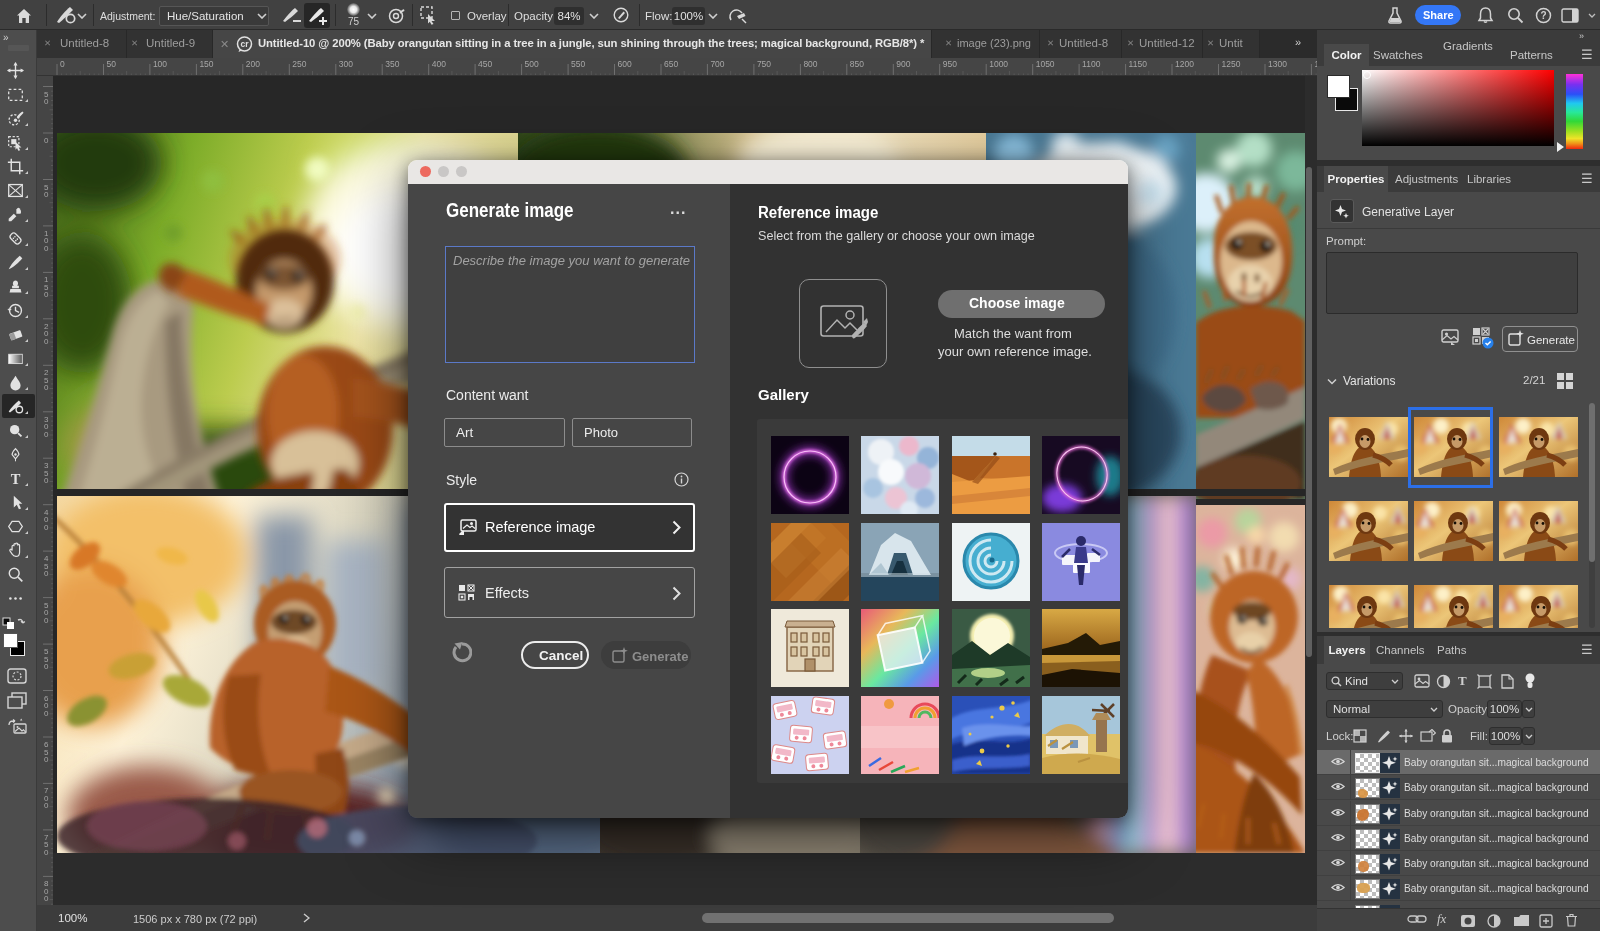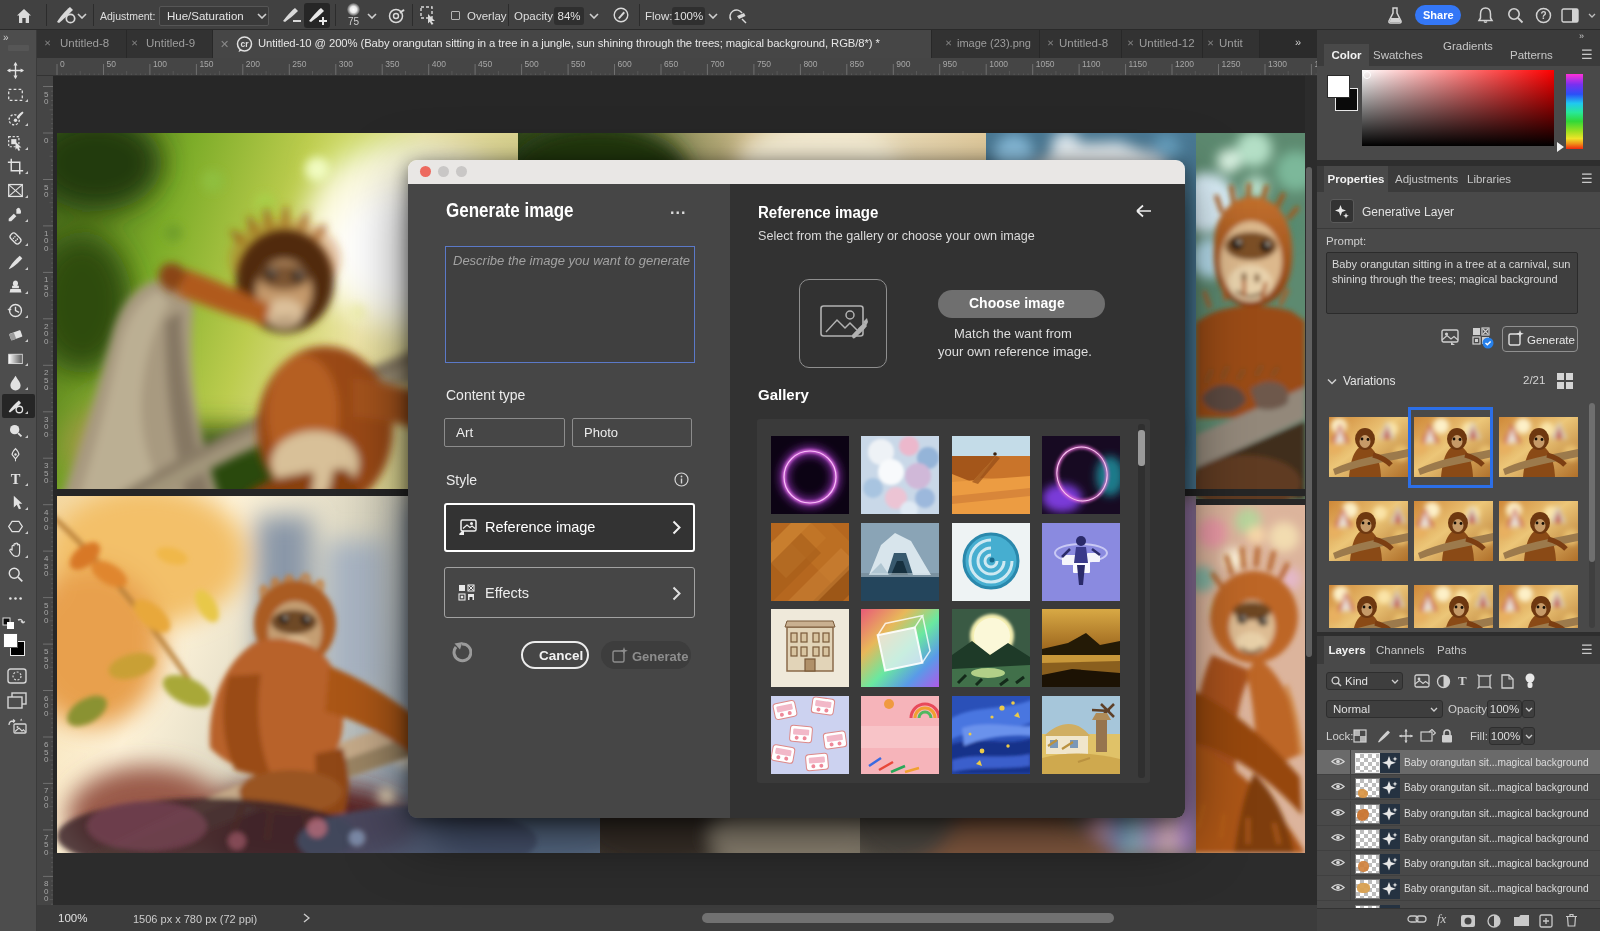--- a/index.html
+++ b/index.html
@@ -25,21 +25,21 @@
 
 #status{position:absolute;left:53px;top:905px;width:1264px;height:26px;background:#3c3c3c;font-size:11px;color:#cfcfcf}
 
 #rightcol{position:absolute;left:1317px;top:30px;width:283px;height:901px;background:#494949;font-size:11.5px}
 .ptabrow{position:absolute;left:0;width:283px;background:#3b3b3b}
 .ptab{position:absolute;top:0;color:#c6c6c6;font-size:11.5px}
 .ptab.on{background:#494949;color:#f2f2f2;font-weight:bold}
 .hamb{position:absolute;color:#c9c9c9;font-size:13px}
 .pwell{position:absolute;background:#3e3e3e;border:1px solid #2e2e2e;border-radius:3px;color:#dedede}
 
-#dialog{position:absolute;left:408px;top:160px;width:777px;height:658px;border-radius:9px;overflow:hidden;box-shadow:0 18px 60px rgba(0,0,0,.62),0 4px 18px rgba(0,0,0,.5)}
+#dialog{position:absolute;left:408px;top:160px;width:720px;height:658px;border-radius:9px;overflow:hidden;box-shadow:0 18px 60px rgba(0,0,0,.62),0 4px 18px rgba(0,0,0,.5)}
 #dtitle{position:absolute;left:0;top:0;width:777px;height:24px;background:#e9e7e5}
 .tl{position:absolute;top:6px;width:11px;height:11px;border-radius:50%}
 #dleft{position:absolute;left:0;top:24px;width:322px;height:634px;background:#464646}
 #dright{position:absolute;left:322px;top:24px;width:455px;height:634px;background:#323232}
 .dbtn{position:absolute;border:1px solid #8c8c8c;border-radius:2px;color:#ececec;font-size:13.5px}
 .gthumb{position:absolute;width:78px;height:78px;background:#555}
 .vthumb{position:absolute;width:79px;height:60px;overflow:hidden}
 .lrow{position:absolute;left:0;width:283px;height:25px;border-bottom:1px solid #404040}
 .checker{background:#fff;background-image:linear-gradient(45deg,#bdbdbd 25%,transparent 25%,transparent 75%,#bdbdbd 75%),linear-gradient(45deg,#bdbdbd 25%,transparent 25%,transparent 75%,#bdbdbd 75%);background-size:8px 8px;background-position:0 0,4px 4px}
 .eye{position:absolute;left:14px;top:6px}
@@ -148,21 +148,21 @@
         <span class="x" style="left:4px">✕</span>
         <span class="tablabel" style="left:19px;color:#9d9d9d;font-weight:normal;font-size:11.5px">Untitled-9</span>
       </div>
 <div class="tab" style="left:213px;width:719px;background:#464646;border-right:1px solid #282828"></div>
 <div class="txt" style="left:220px;top:8px;font-size:11px;color:#8a8a8a">✕</div>
 <svg width="17" height="17" viewBox="0 0 17 17" style="position:absolute;left:236px;top:6px">
         <circle cx="8.5" cy="8" r="7" fill="none" stroke="#e0e0e0" stroke-width="1.5"></circle>
         <path d="M3.5 13.5 L2.5 16 L6 14.5" fill="#e0e0e0" stroke="none"></path>
         <text x="8.5" y="11" font-size="8.5" font-weight="bold" fill="#e0e0e0" text-anchor="middle" font-family="Liberation Sans">cr</text>
       </svg>
-<div class="txt" style="left:258px;top:7px;font-size:11.3px;font-weight:normal;color:#e6e6e6;letter-spacing:-0.1px">Untitled-10 @ 200% (Baby orangutan sitting in a tree in a jungle, sun shining through the trees; magical background, RGB/8*) *</div>
+<div class="txt" style="left:258px;top:7px;font-size:11.3px;font-weight:bold;color:#e6e6e6;letter-spacing:-0.1px">Untitled-10 @ 200% (Baby orangutan sitting in a tree in a jungle, sun shining through the trees; magical background, RGB/8*) *</div>
 <div class="tab" style="left:932px;width:108px;background:#323232;border-right:1px solid #282828">
         <span class="x" style="left:13px">✕</span>
         <span class="tablabel" style="left:25px;color:#9d9d9d;font-weight:normal;font-size:11px">image (23).png</span>
       </div>
 <div class="tab" style="left:1040px;width:82px;background:#323232;border-right:1px solid #282828">
         <span class="x" style="left:7px">✕</span>
         <span class="tablabel" style="left:19px;color:#9d9d9d;font-weight:normal;font-size:11.5px">Untitled-8</span>
       </div>
 <div class="tab" style="left:1122px;width:81px;background:#323232;border-right:1px solid #282828">
         <span class="x" style="left:5px">✕</span>
@@ -1217,21 +1217,20 @@
 <div class="hamb" style="left:264px;top:141px">☰</div>
 <div class="abs" style="left:13px;top:169px;width:24px;height:24px;background:#333;border:1px solid #5a5a5a;border-radius:3px"></div>
 <svg width="16" height="16" viewBox="0 0 16 16" style="position:absolute;left:17px;top:173px">
         <path d="M6.5 2 L8 6 L12 7.5 L8 9 L6.5 13 L5 9 L1 7.5 L5 6 Z" fill="#e8e8e8"></path>
         <path d="M12 10 L12.8 12 L14.8 12.8 L12.8 13.6 L12 15.6 L11.2 13.6 L9.2 12.8 L11.2 12 Z" fill="#e8e8e8"></path>
       </svg>
 <div class="txt" style="left:45px;top:175px;font-size:12px;color:#e2e2e2">Generative Layer</div>
 <div class="abs" style="left:0;top:198px;width:283px;height:1px;background:#3a3a3a"></div>
 <div class="txt" style="left:9px;top:205px;font-size:11.5px;color:#cfcfcf">Prompt:</div>
 <div class="abs" style="left:9px;top:222px;width:252px;height:62px;background:#3f3f3f;border:1px solid #2b2b2b;border-radius:2px"></div>
-<div class="txt" style="left:15px;top:227px;font-size:11px;color:#d8d8d8;white-space:normal;width:246px;line-height:15px">Baby orangutan sitting in a tree at a carnival, sun shining through the trees; magical background</div>
 <svg width="18" height="16" viewBox="0 0 18 16" style="position:absolute;left:124px;top:299px">
         <rect x="1" y="1" width="16" height="12" rx="1.5" fill="none" stroke="#cfcfcf" stroke-width="1.4"></rect>
         <circle cx="5.5" cy="5" r="1.6" fill="#cfcfcf"></circle>
         <path d="M1 11 L6 6.5 L10 10 L13 7.5 L17 11" stroke="#cfcfcf" stroke-width="1.2" fill="none"></path>
         <path d="M10 13 L14 16 L10 16 Z" fill="#cfcfcf"></path>
       </svg>
 <svg width="22" height="22" viewBox="0 0 22 22" style="position:absolute;left:155px;top:297px">
         <rect x="1" y="1" width="7" height="7" fill="#cfcfcf"></rect>
         <rect x="10" y="1" width="7" height="7" fill="none" stroke="#cfcfcf" stroke-width="1.2"></rect>
         <path d="M11 2 L16 7 M16 2 L11 7" stroke="#cfcfcf" stroke-width="1.1"></path>
@@ -1730,21 +1729,21 @@
 <div id="dialog">
 <div id="dtitle"></div>
 <div class="tl" style="left:12px;background:#ed6a5f"></div>
 <div class="tl" style="left:30px;background:#c9c7c6"></div>
 <div class="tl" style="left:48px;background:#c9c7c6"></div>
 <div id="dleft"></div>
 <div class="txt" style="left:38px;top:39px;font-size:20px;font-weight:bold;color:#fff;transform:scaleX(0.85);transform-origin:0 0">Generate image</div>
 <div class="txt" style="left:262px;top:40px;font-size:16px;font-weight:bold;color:#dcdcdc;letter-spacing:1px">...</div>
 <div class="abs" style="left:37px;top:86px;width:250px;height:117px;background:#404040;border:1px solid #5b79c8"></div>
 <div class="txt" style="left:45px;top:93px;font-size:13px;font-style:italic;color:#a2a2a2">Describe the image you want to generate</div>
-<div class="txt" style="left:38px;top:227px;font-size:14px;color:#ececec">Content type</div>
+<div class="txt" style="left:38px;top:227px;font-size:14px;color:#ececec">Content want</div>
 <div class="dbtn" style="left:36px;top:258px;width:121px;height:29px"></div>
 <div class="txt" style="left:48px;top:265px;font-size:13.5px;color:#ececec">Art</div>
 <div class="dbtn" style="left:164px;top:258px;width:120px;height:29px"></div>
 <div class="txt" style="left:176px;top:265px;font-size:13px;color:#ececec">Photo</div>
 <div class="txt" style="left:38px;top:312px;font-size:14px;color:#ececec">Style</div>
 <svg width="15" height="15" viewBox="0 0 15 15" style="position:absolute;left:266px;top:312px">
         <circle cx="7.5" cy="7.5" r="6.5" fill="none" stroke="#d5d5d5" stroke-width="1.2"></circle>
         <circle cx="7.5" cy="4.5" r="0.9" fill="#d5d5d5"></circle>
         <rect x="6.8" y="6.5" width="1.4" height="5" fill="#d5d5d5"></rect>
       </svg>

